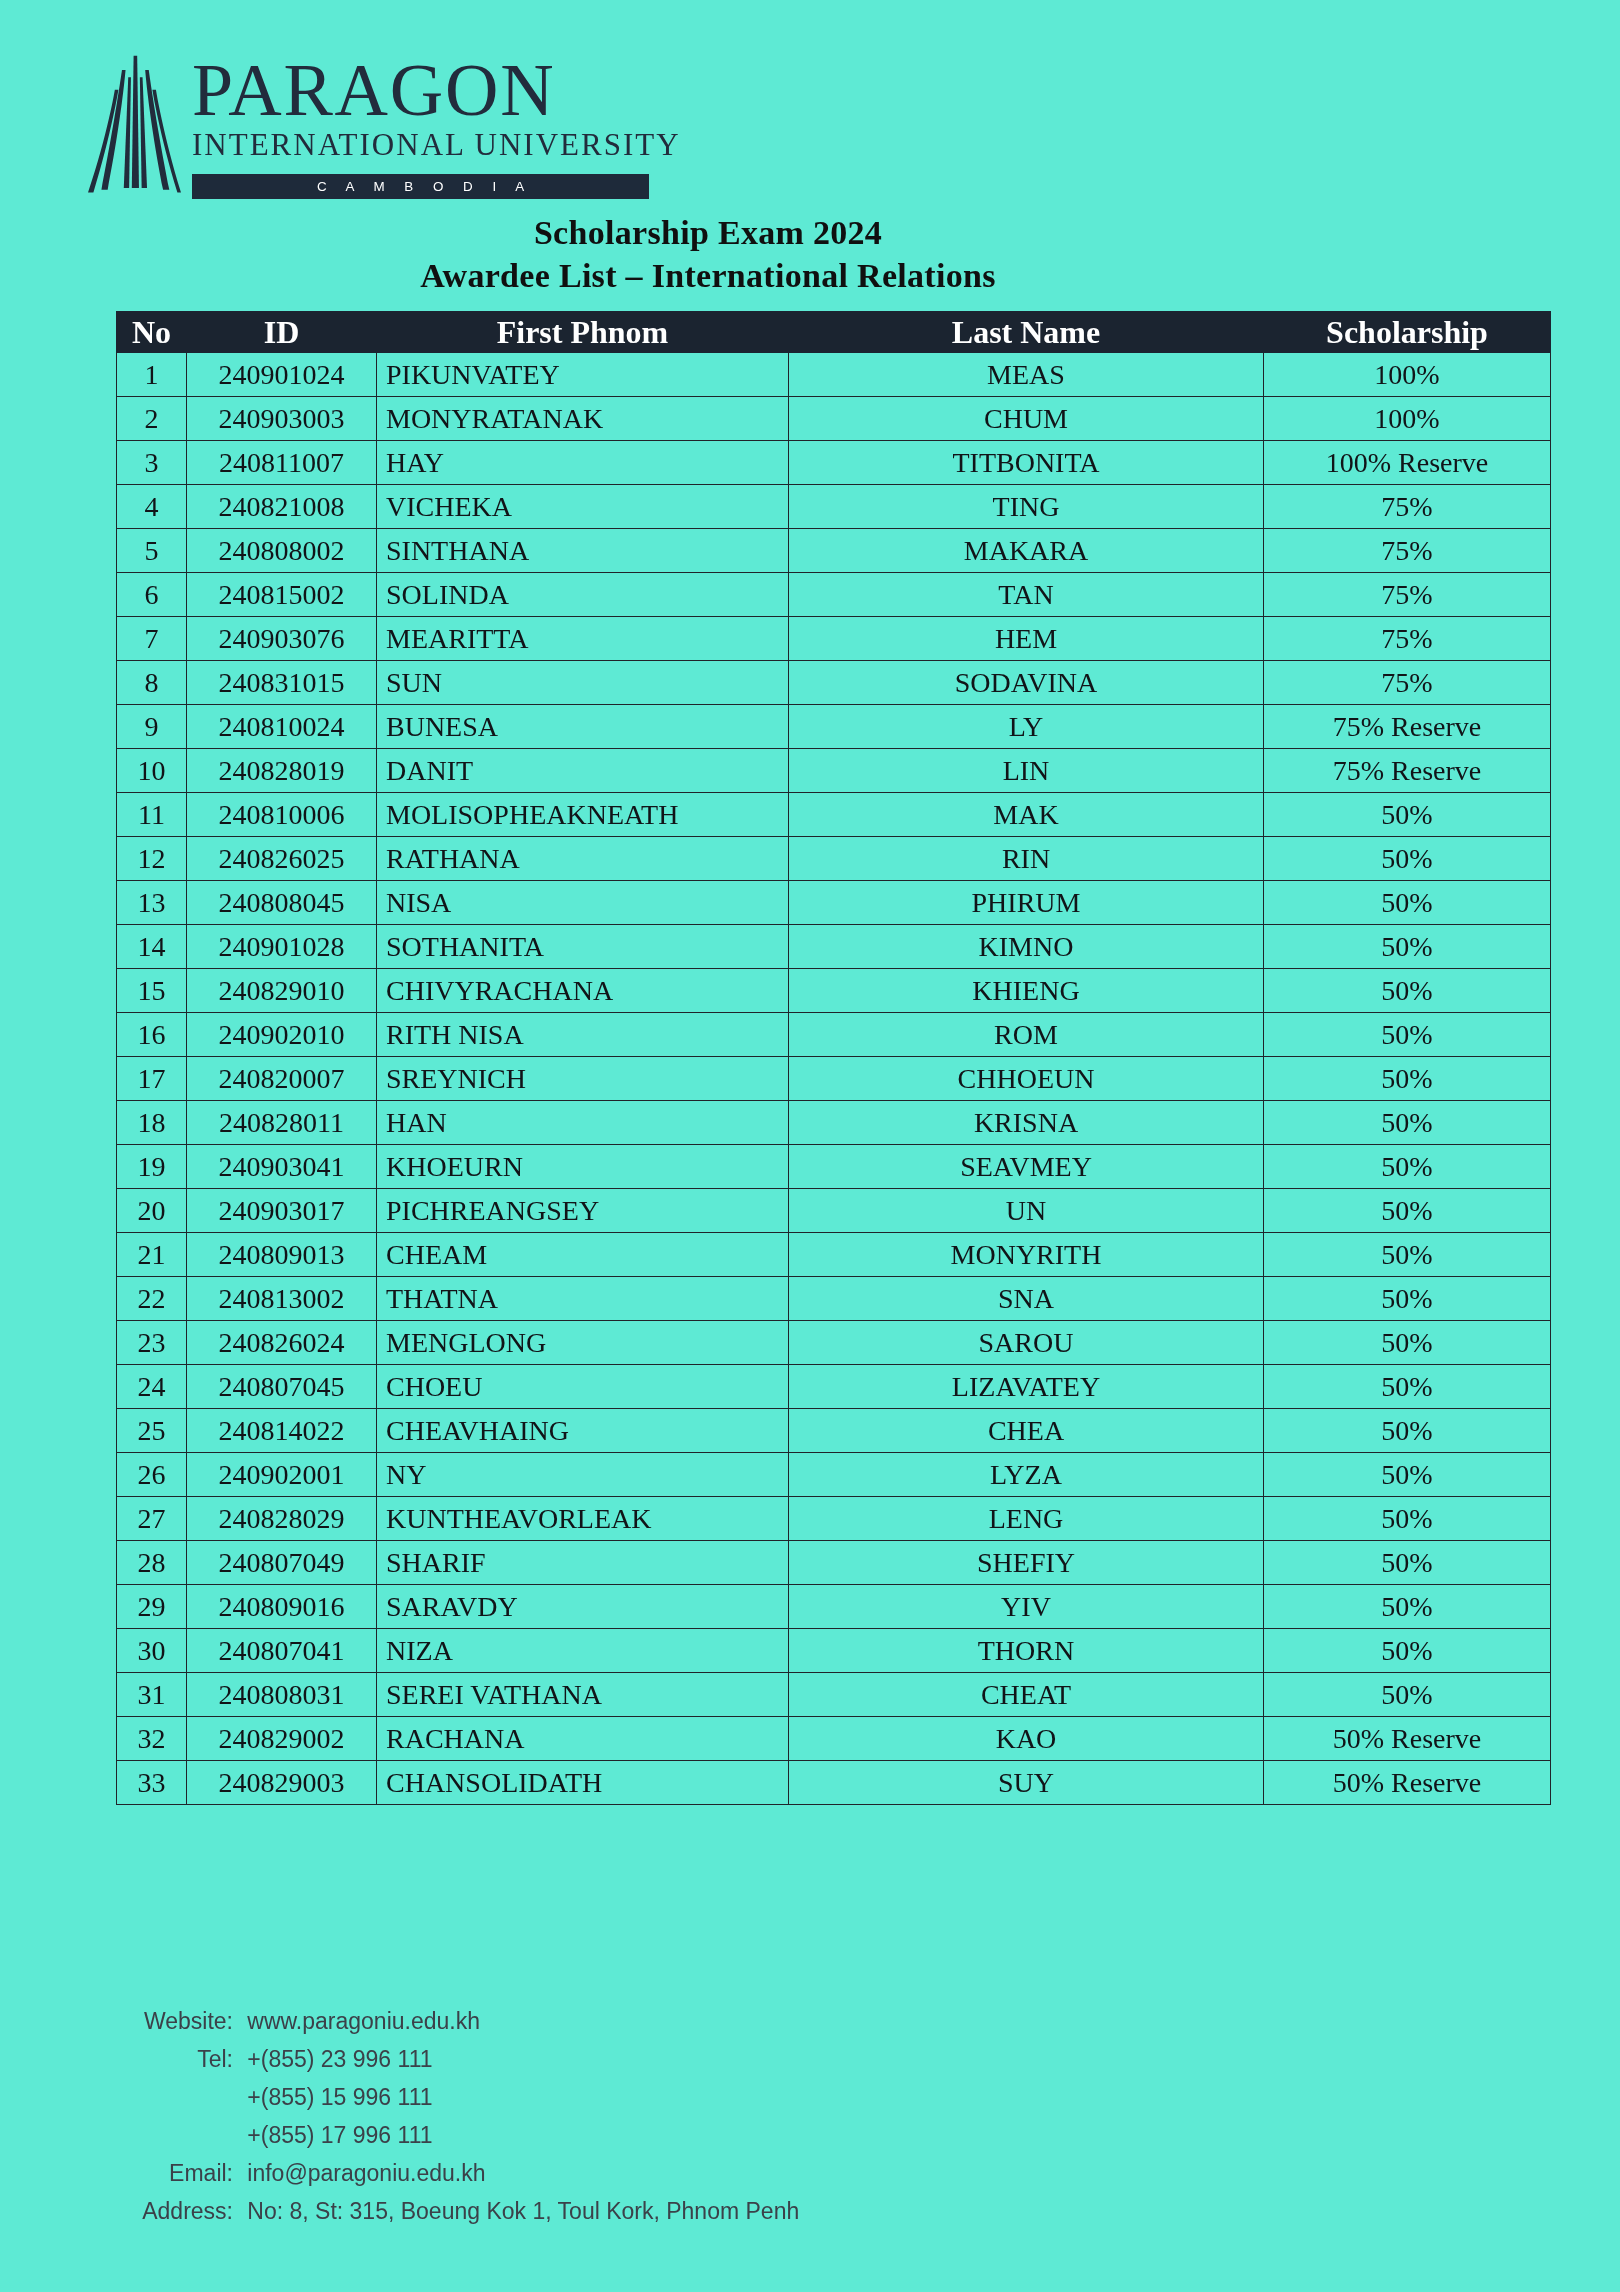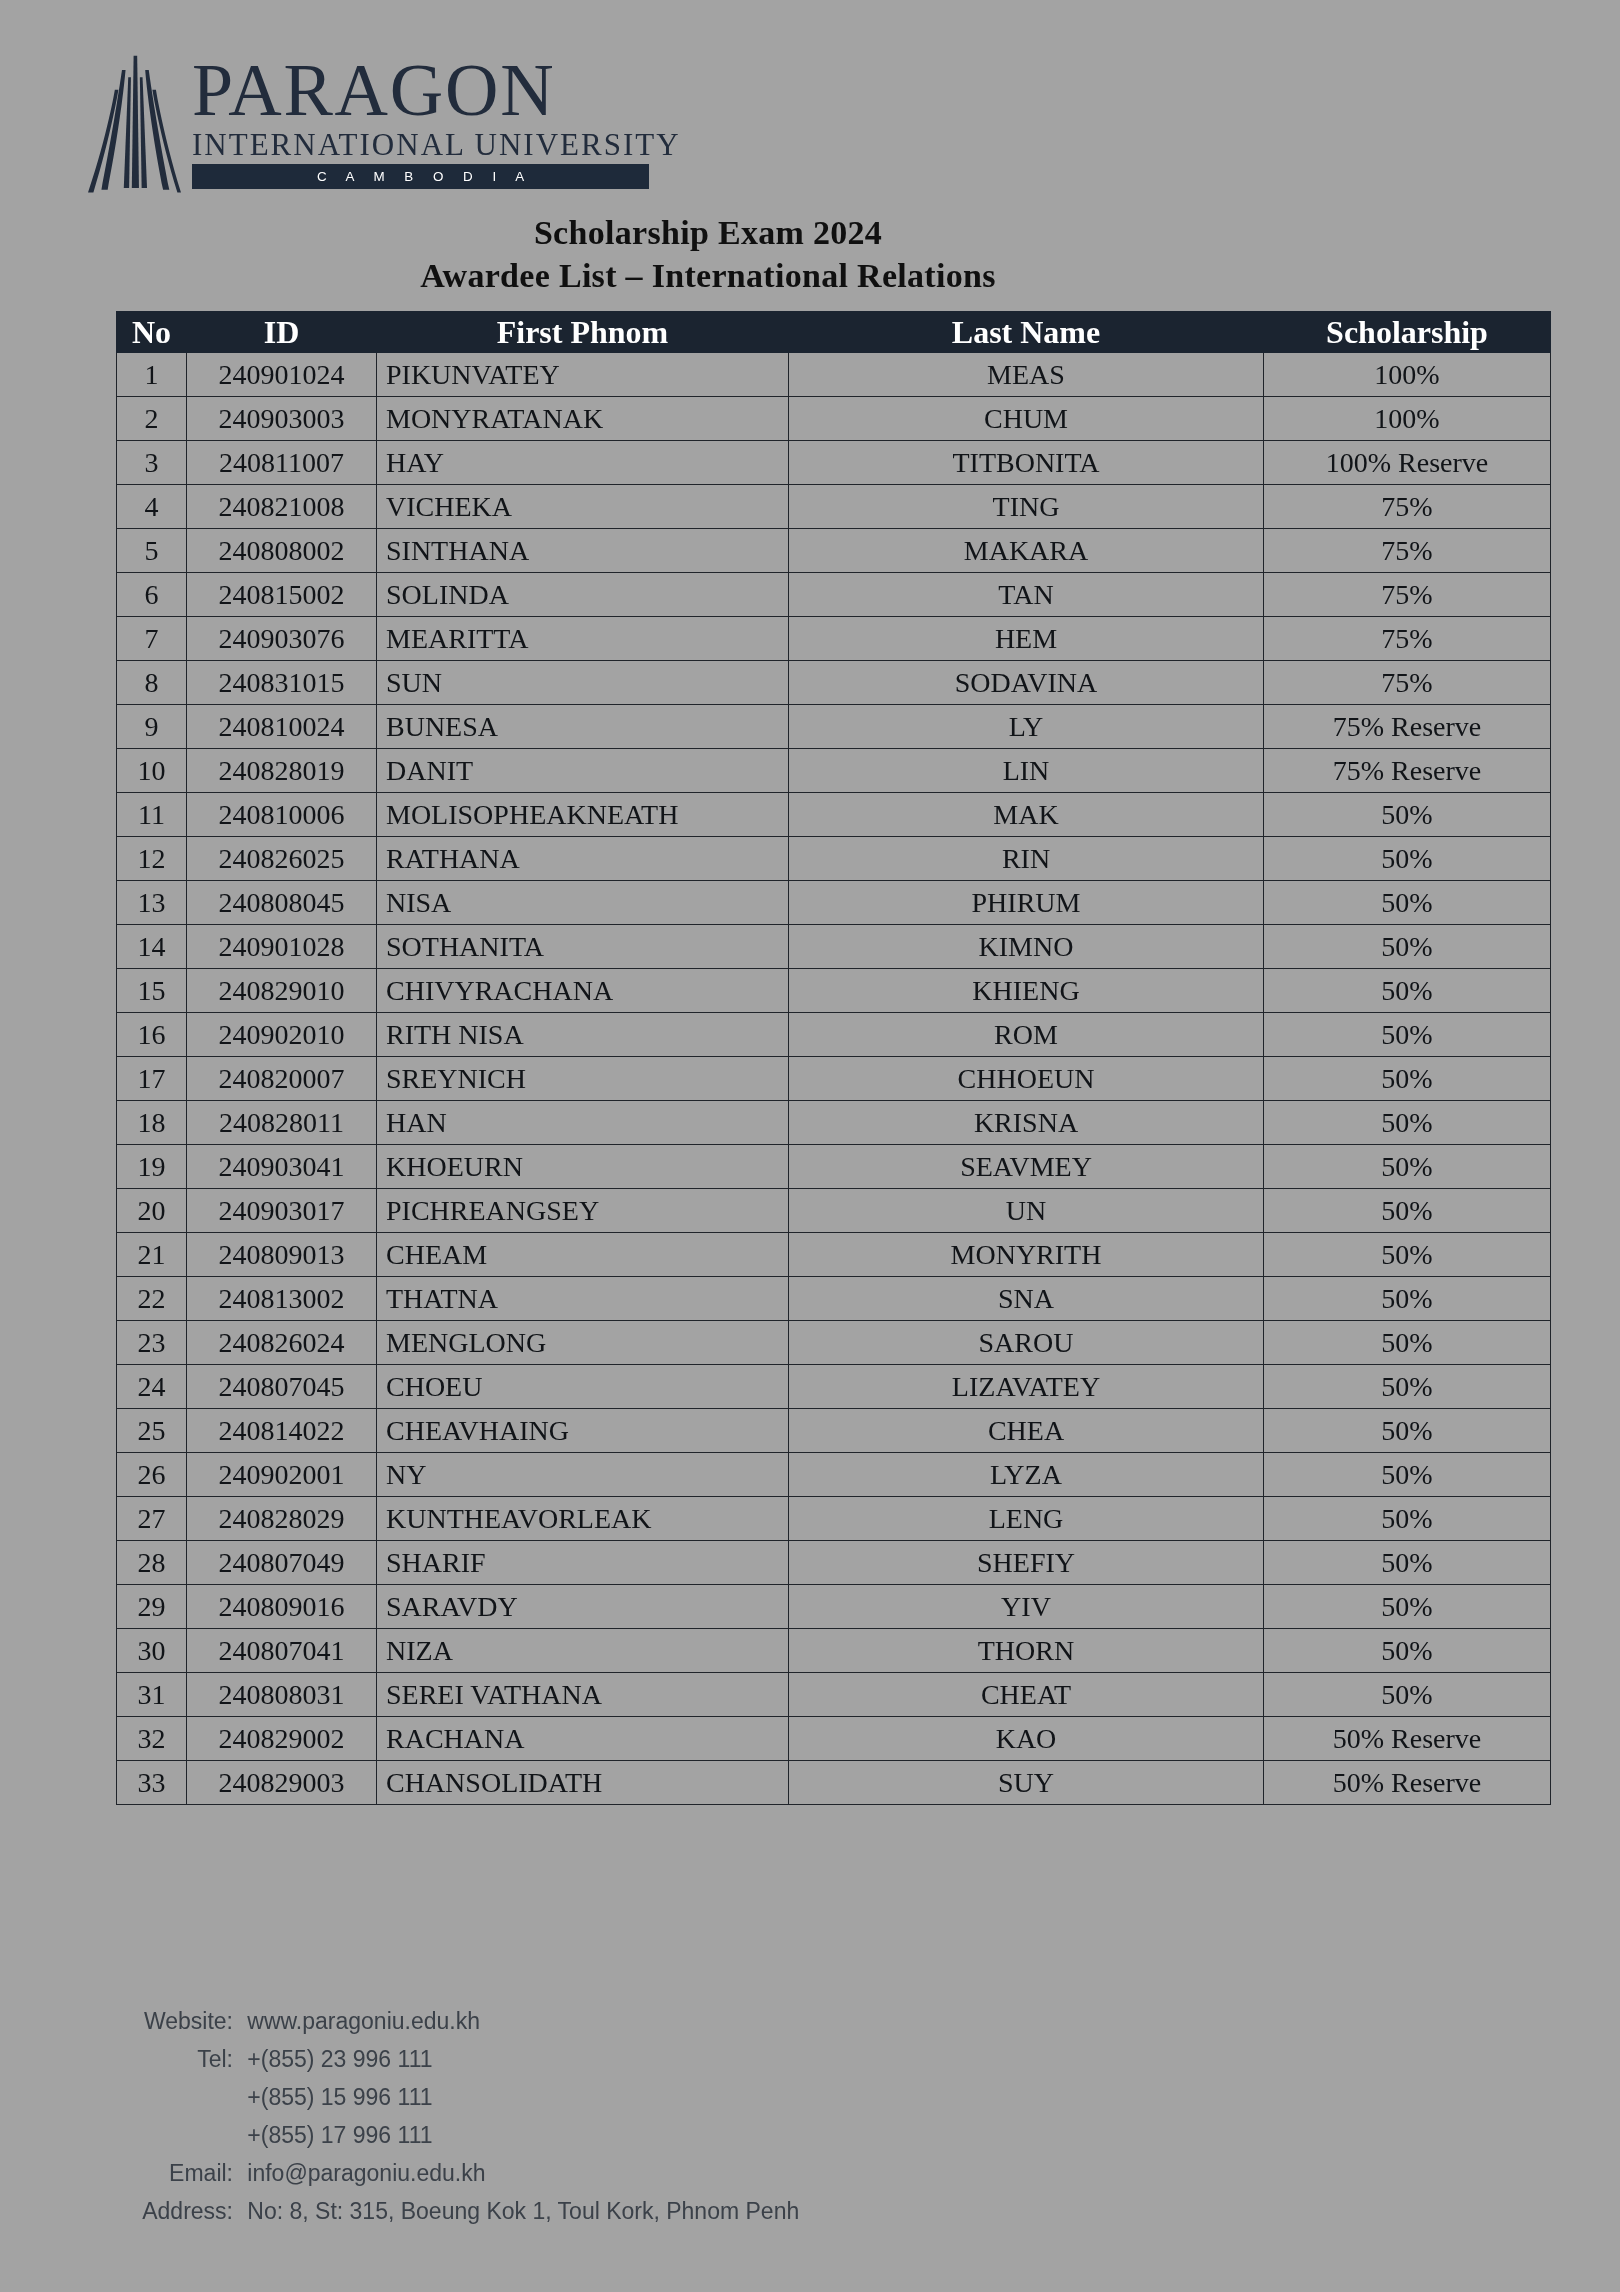--- a/index.html
+++ b/index.html
@@ -12,21 +12,21 @@
     height: 2293px;
     position: relative;
     font-family: "Liberation Serif", "DejaVu Serif", serif;
     color: #111418;
     overflow: hidden;
   }
 
   .page {
     position: absolute;
     inset: 0;
-    background: #a3a3a3;
+    background: #5eead4;
     padding-left: 21px;
   }
 
   
   .header {
     position: absolute;
     left: 0;
     top: 0;
     width: 1620px;
     height: 296px;
@@ -68,21 +68,21 @@
     font-family: "Liberation Serif", "DejaVu Serif", serif;
     font-size: 31px;
     line-height: 36px;
     letter-spacing: 2px;
     color: #222c3c;
     white-space: nowrap;
     margin-top: -1.8px;
   }
 
   .logo-bar {
-    margin-top: 1px;
+    margin-top: 11px;
     width: 457px;
     height: 25px;
     background: #1e2a3a;
     display: flex;
     align-items: center;
     justify-content: center;
   }
 
   .logo-bar span {
     color: #ffffff;

